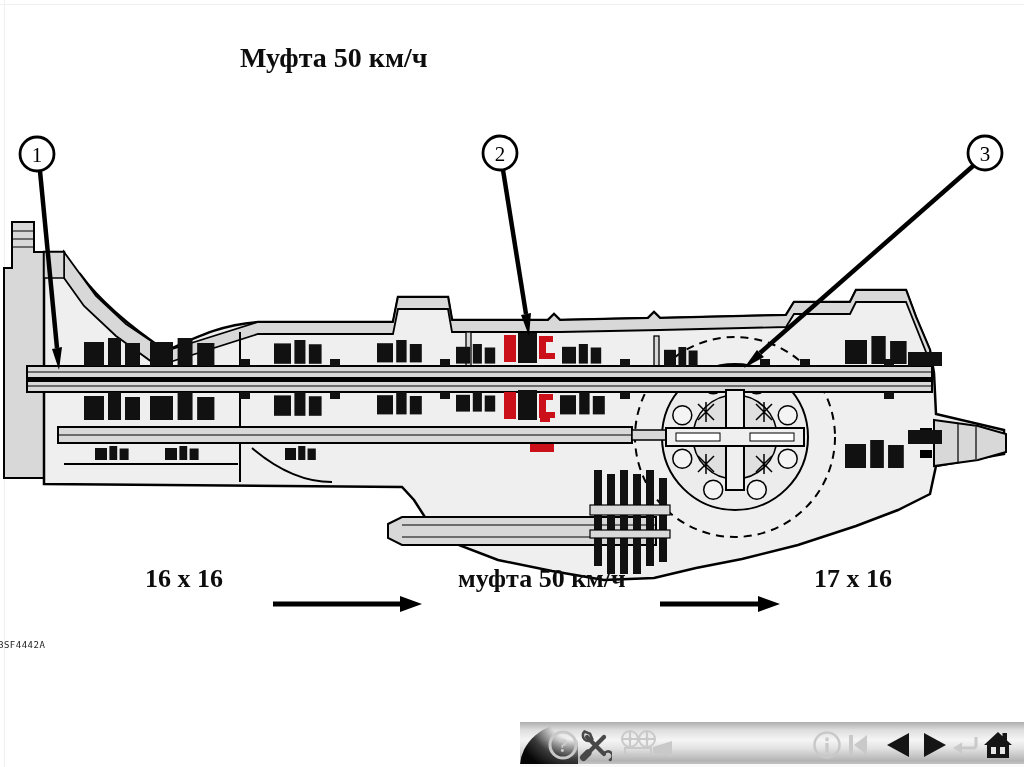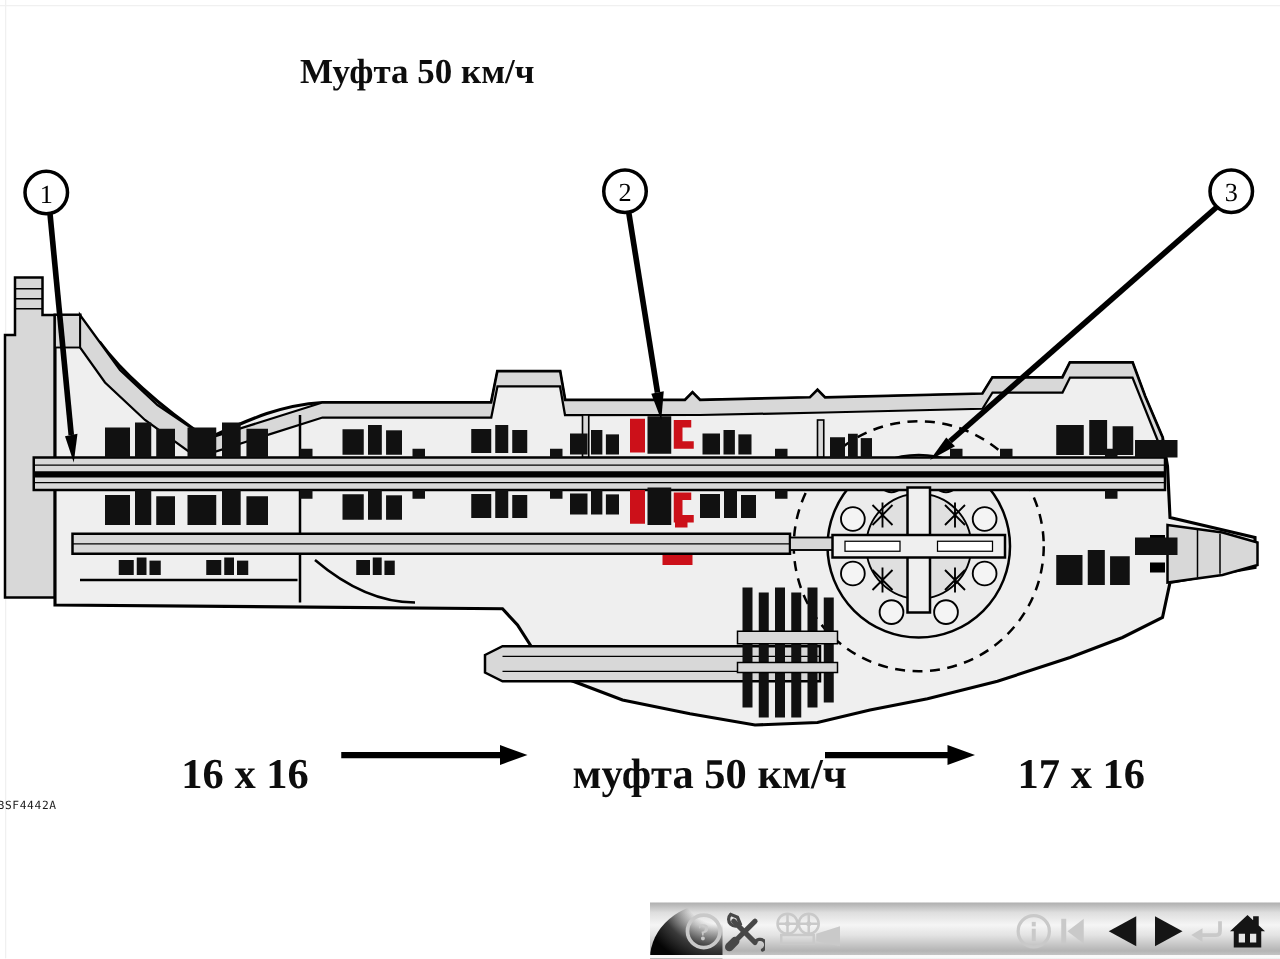--- a/index.html
+++ b/index.html
@@ -1,21 +1,21 @@
 <!DOCTYPE html>
 <html><head>
 <meta charset="utf-8">
 <style>
   html,body{margin:0;padding:0;background:#fff;}
   .stage{position:relative;width:1024px;height:767px;background:#ffffff;overflow:hidden;
          font-family:"Liberation Serif", serif;}
   .edge-left{position:absolute;left:4px;top:0;width:1px;height:100%;background:#f0f0f0;}
   .edge-top{position:absolute;left:0;top:4px;width:100%;height:1px;background:#f0f0f0;}
   .slide-title{position:absolute;left:240px;top:42px;font-size:28px;font-weight:bold;color:#0d0d0d;white-space:nowrap;}
-  .flow-label{position:absolute;top:601px;font-size:34px;font-weight:bold;color:#0d0d0d;white-space:nowrap;}
+  .flow-label{position:absolute;top:564px;font-size:26px;font-weight:bold;color:#0d0d0d;white-space:nowrap;}
   .flow-left{left:145px;}
   .flow-center{left:458px;}
   .flow-right{left:814px;}
   .figure-code{position:absolute;left:-2px;top:640px;font-family:"DejaVu Sans Mono",monospace;
                font-size:9px;letter-spacing:.5px;color:#1c1c1c;}
   .diagram-svg{position:absolute;left:0;top:0;}
   
   .toolbar{position:absolute;left:520px;top:722px;width:504px;height:45px;
            background:linear-gradient(180deg,#aeaeae 0%,#dedede 18%,#f5f5f5 40%,#e3e3e3 58%,#b4b4b4 86%,#d2d2d2 100%);}
   .toolbar::after{content:"";position:absolute;left:0;bottom:0;width:100%;height:3px;background:#fafafa;}

